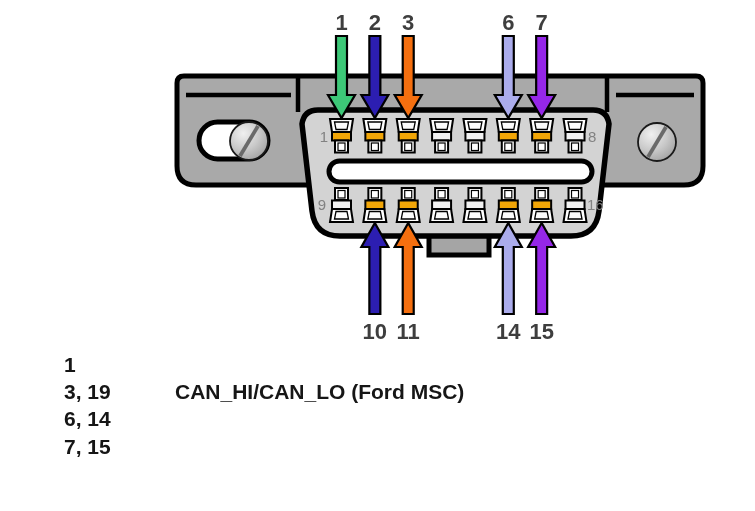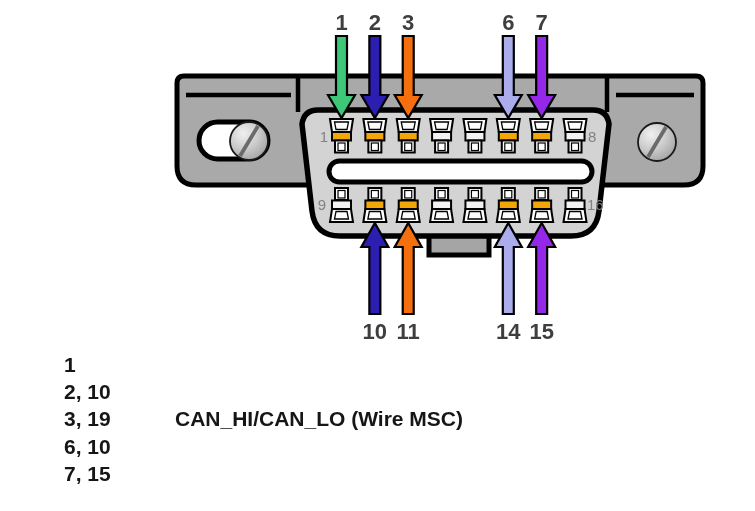--- a/index.html
+++ b/index.html
@@ -212,26 +212,25 @@
           <text x="541.66" y="339" text-anchor="middle" class="arrow-num">15</text>
         </g>
       </g>
   </svg>
 
   <div class="legend" id="legend">
       <div class="legend-row">
         <span class="legend-pins">1</span>
       </div>
       <div class="legend-row">
-        <span class="legend-pins">2, 10</span>
       </div>
       <div class="legend-row">
         <span class="legend-pins">3, 19</span>
-        <span class="legend-desc">CAN_HI/CAN_LO (Wire MSC)</span>
-      </div>
-      <div class="legend-row">
-        <span class="legend-pins">6, 10</span>
+        <span class="legend-desc">CAN_HI/CAN_LO (Ford MSC)</span>
+      </div>
+      <div class="legend-row">
+        <span class="legend-pins">6, 14</span>
       </div>
       <div class="legend-row">
         <span class="legend-pins">7, 15</span>
       </div>
     </div>
 </div>
 
 </body></html>

